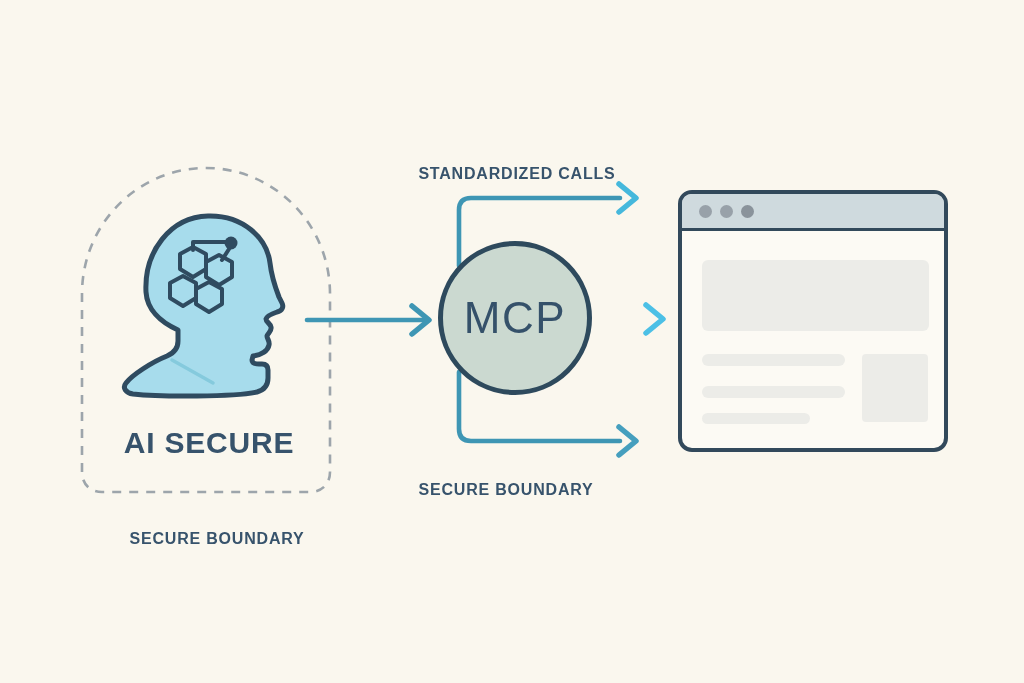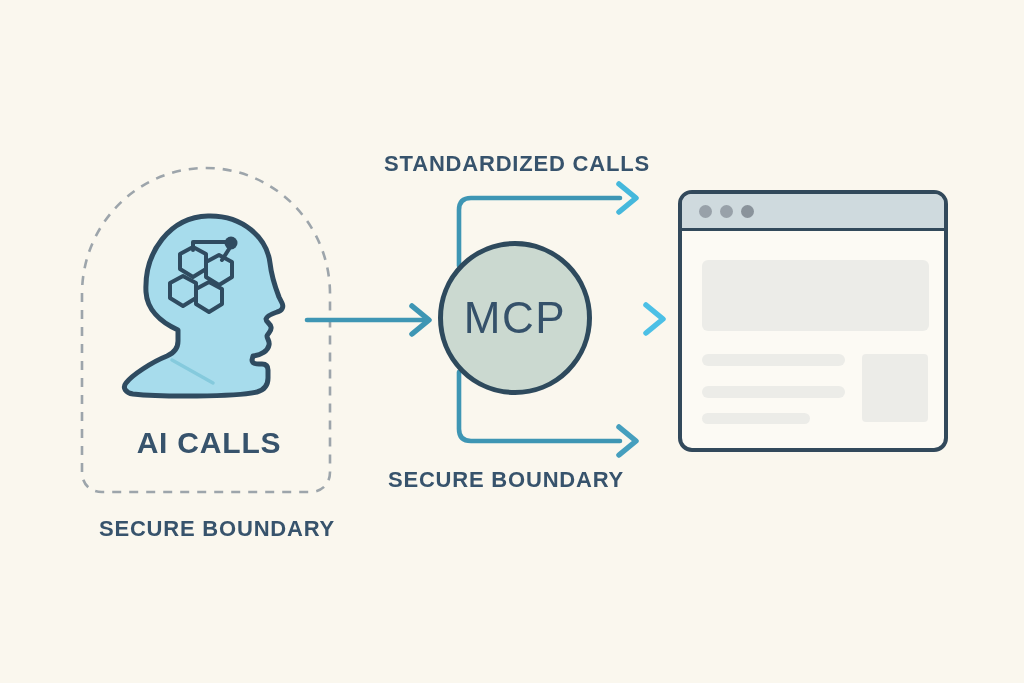--- a/index.html
+++ b/index.html
@@ -21,21 +21,21 @@
   }
   .label {
     position: absolute;
     color: #37536c;
     font-weight: bold;
     letter-spacing: 0.8px;
     white-space: nowrap;
     transform: translateX(-50%);
   }
   .label-lg { font-size: 30px; }
-  .label-md { font-size: 22px; }
+  .label-md { font-size: 16px; margin-top: 14px; }
 
   
   #mcp-circle {
     position: absolute;
     left: 438px; top: 241px;
     width: 154px; height: 154px;
     background: #cbd9d0;
     border: 5px solid #2e4a5d;
     border-radius: 50%;
     display: flex; align-items: center; justify-content: center;
@@ -152,21 +152,21 @@
         <path d="M 222 260 L 229 249"></path>
       </g>
       <circle cx="231" cy="243" r="6.5" fill="#2f4b60"></circle>
     </g>
   </svg>
 
   <div id="mcp-circle">
     <span class="mcp-text">MCP</span>
   </div>
 
-  <div class="label label-lg" style="left:209px; top:426px;">AI CALLS</div>
+  <div class="label label-lg" style="left:209px; top:426px;">AI SECURE</div>
   <div class="label label-md" style="left:217px; top:516px;">SECURE BOUNDARY</div>
   <div class="label label-md" style="left:517px; top:151px;">STANDARDIZED CALLS</div>
   <div class="label label-md" style="left:506px; top:467px;">SECURE BOUNDARY</div>
 
   <div id="app-window">
     <div id="window-header">
       <div class="window-dot"></div>
       <div class="window-dot"></div>
       <div class="window-dot dark"></div>
     </div>

